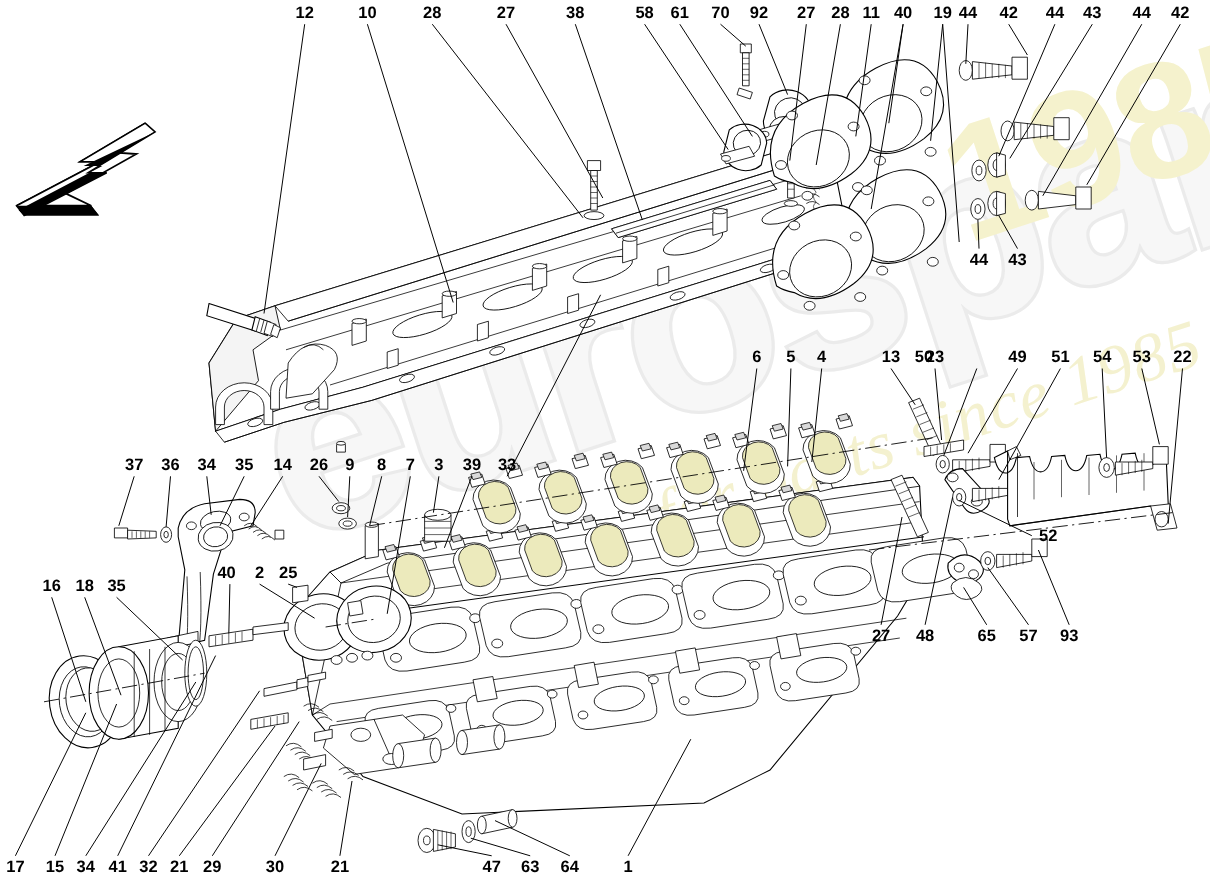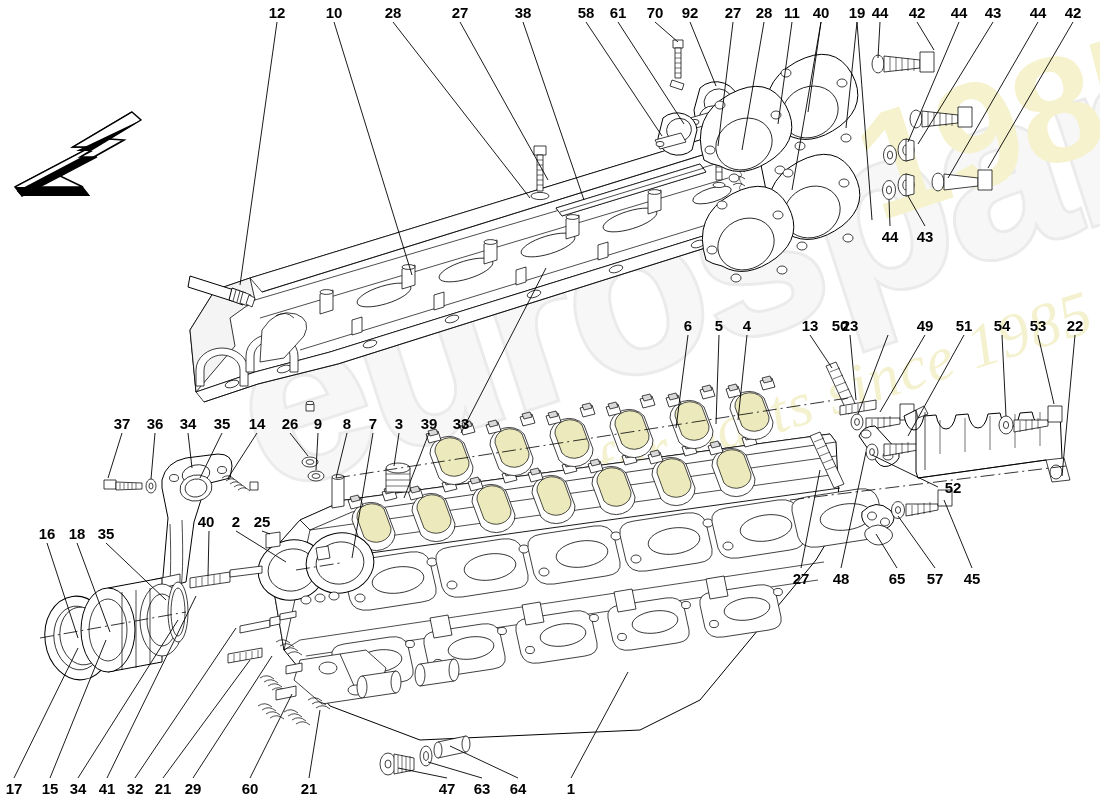--- a/index.html
+++ b/index.html
@@ -851,29 +851,29 @@
   <div class="callout" style="left:262px;top:521px">25</div>
 
   <div class="callout" style="left:47px;top:533px">16</div>
   <div class="callout" style="left:77px;top:533px">18</div>
   <div class="callout" style="left:106px;top:533px">35</div>
 
   <div class="callout" style="left:801px;top:578px">27</div>
   <div class="callout" style="left:841px;top:578px">48</div>
   <div class="callout" style="left:897px;top:578px">65</div>
   <div class="callout" style="left:935px;top:578px">57</div>
-  <div class="callout" style="left:972px;top:578px">45</div>
+  <div class="callout" style="left:972px;top:578px">93</div>
 
   <div class="callout" style="left:14px;top:788px">17</div>
   <div class="callout" style="left:50px;top:788px">15</div>
   <div class="callout" style="left:78px;top:788px">34</div>
   <div class="callout" style="left:107px;top:788px">41</div>
   <div class="callout" style="left:135px;top:788px">32</div>
   <div class="callout" style="left:163px;top:788px">21</div>
   <div class="callout" style="left:193px;top:788px">29</div>
-  <div class="callout" style="left:250px;top:788px">60</div>
+  <div class="callout" style="left:250px;top:788px">30</div>
   <div class="callout" style="left:309px;top:788px">21</div>
   <div class="callout" style="left:447px;top:788px">47</div>
   <div class="callout" style="left:482px;top:788px">63</div>
   <div class="callout" style="left:518px;top:788px">64</div>
   <div class="callout" style="left:571px;top:788px">1</div>
 
 </div>
 
 </body></html>

